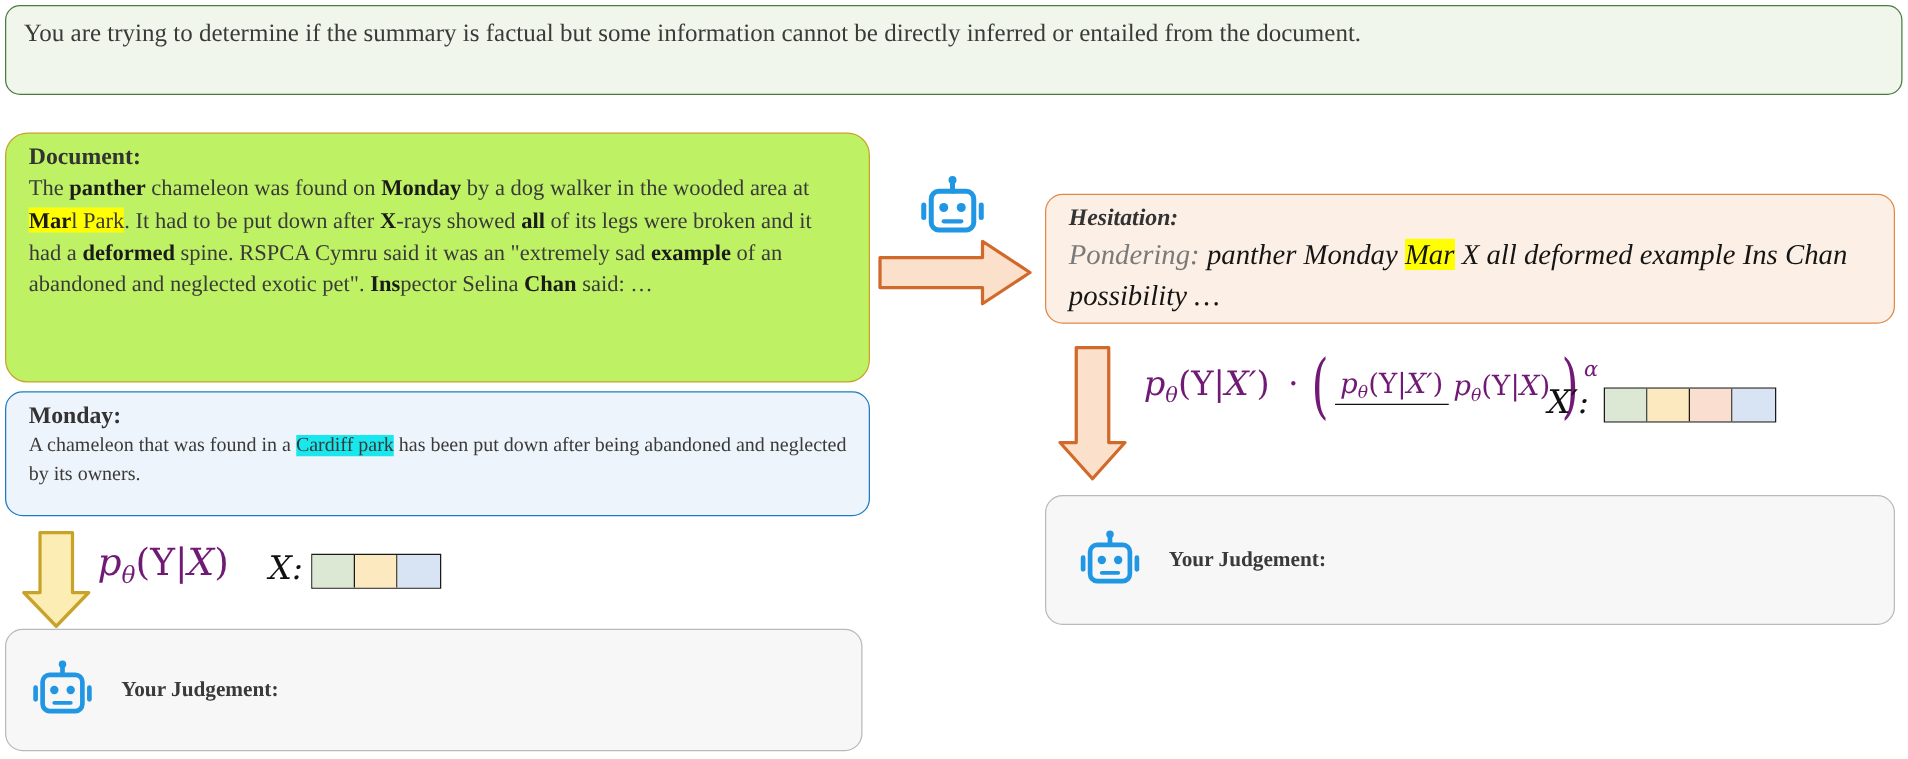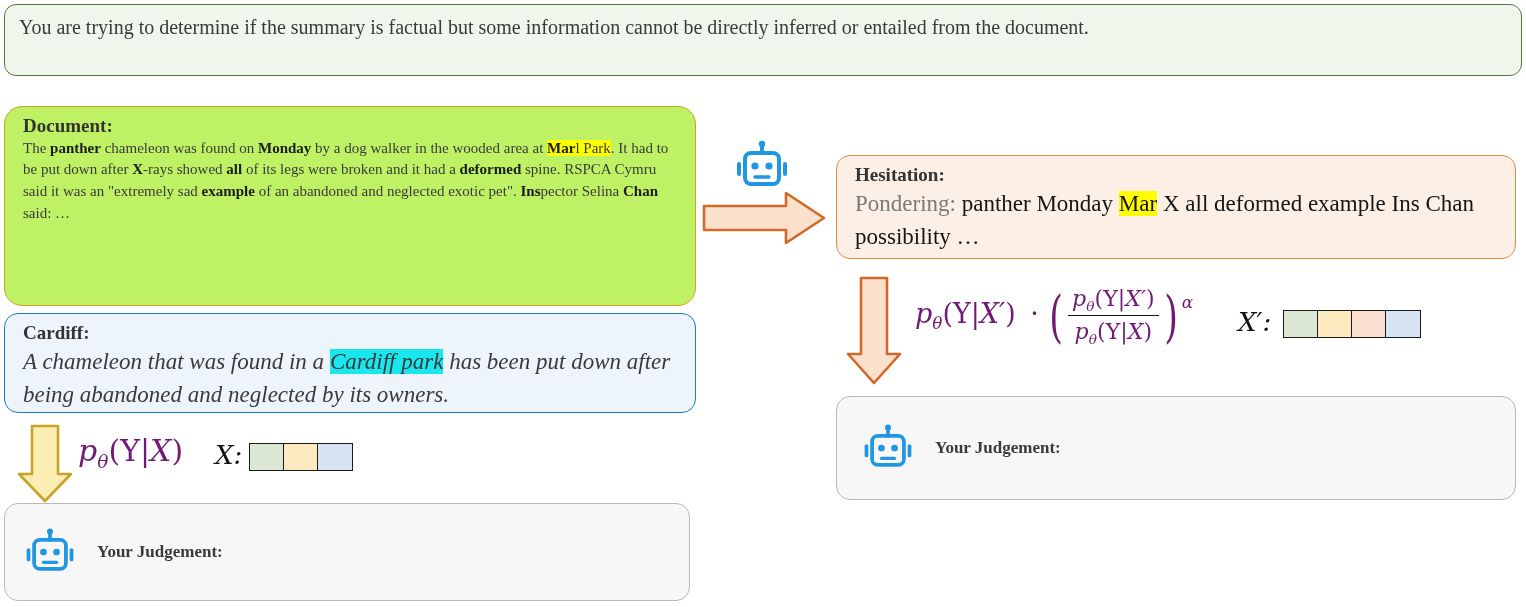--- a/index.html
+++ b/index.html
@@ -42,39 +42,40 @@
 
   
   #document-panel{
     left:4px;top:90px;width:692px;height:200px;
     background:#bef264;
     border-color:#c8a32a;
     padding:7px 16px 0 18px;
     border-radius:18px;
     margin-top:16px;
   }
-  #document-panel .bd{font-size:15px;line-height:1.44;}
+  #document-panel .bd{font-size:18px;line-height:1.44;}
 
   
   #summary-panel{
     left:4px;top:313px;width:692px;height:100px;
     background:#eef4fb;
     border-color:#1f7ac0;
     padding:7px 16px 0 18px;
     border-radius:14px;
   }
-  #summary-panel .bd{font-size:23px;line-height:1.44;font-style:italic;}
+  #summary-panel .bd{font-size:16px;line-height:1.44;}
 
   
   #hesitation-panel{
     left:836px;top:155px;width:680px;height:104px;
     background:#fcefe5;
     border-color:#e08a4a;
     padding:7px 16px 0 18px;
     border-radius:14px;
+    font-style:italic;
   }
   #hesitation-panel .bd{font-size:23px;line-height:1.44;}
   .ponder{color:#7a7a7a;}
 
   
   .judge{
     position:absolute;box-sizing:border-box;
     background:#f7f7f7;border:1.2px solid #b9b9b9;border-radius:14px;
     display:flex;align-items:center;
   }
@@ -99,21 +100,21 @@
   
   .arrow{position:absolute;}
 
   
   .formula{position:absolute;font-family:"DejaVu Serif",serif;color:#701a75;}
   .mi{font-style:italic;}
   .sub{font-size:.62em;vertical-align:-0.35em;font-style:italic;}
   .sup{font-size:.62em;vertical-align:0.9em;font-style:italic;}
   #formula-left{left:78px;top:433px;font-size:30px;}
   #formula-right{left:915px;top:285px;font-size:27px;}
-  .frac{display:inline-flex;flex-direction:column;vertical-align:middle;
+  .frac{display:inline-flex;flex-direction:row;vertical-align:middle;
     text-align:center;font-size:.82em;margin:0 1px;}
   .frac .num{padding:0 4px 1px 4px;border-bottom:1.6px solid #111;}
   .frac .den{padding:2px 4px 0 4px;}
   .paren{display:inline-block;font-size:2.1em;vertical-align:middle;
     transform:scaleX(.62);font-weight:300;line-height:.85;}
 
   
   .blocks{position:absolute;display:flex;border:1.8px solid #1a1a1a;box-sizing:content-box;}
   .blocks div{width:34px;height:26px;border-right:1.8px solid #1a1a1a;box-sizing:border-box;}
   .blocks div:last-child{border-right:none;}
@@ -129,21 +130,21 @@
 <div class="panel" id="instruction-panel">
   <span class="bd">You are trying to determine if the summary is factual but some information cannot be directly inferred or entailed from the document.</span>
 </div>
 
 <div class="panel" id="document-panel">
   <span class="ttl">Document:</span>
   <span class="bd">The <b class="bold">panther</b> chameleon was found on <b class="bold">Monday</b> by a dog walker in the wooded area at <span class="hl-yellow"><b class="bold">Mar</b>l Park</span>. It had to be put down after <b class="bold">X</b>-rays showed <b class="bold">all</b> of its legs were broken and it had a <b class="bold">deformed</b> spine. RSPCA Cymru said it was an "extremely sad <b class="bold">example</b> of an abandoned and neglected exotic pet". <b class="bold">Ins</b>pector Selina <b class="bold">Chan</b> said: …</span>
 </div>
 
 <div class="panel" id="summary-panel">
-  <span class="ttl">Cardiff:</span>
+  <span class="ttl">Monday:</span>
   <span class="bd">A chameleon that was found in a <span class="hl-cyan">Cardiff park</span> has been put down after being abandoned and neglected by its owners.</span>
 </div>
 
 <div class="panel" id="hesitation-panel">
   <span class="ttl">Hesitation:</span>
   <span class="bd"><span class="ponder">Pondering:</span> <span style="color:#151515">panther Monday <span class="hl-yellow">Mar</span> X all deformed example Ins Chan possibility …</span></span>
 </div>
 
 <svg class="arrow" id="robot-flow" style="left:731px;top:140px;" width="62" height="52" viewBox="0 0 62 52">
   <g fill="none" stroke="#2196e3" stroke-width="4" stroke-linecap="round">

